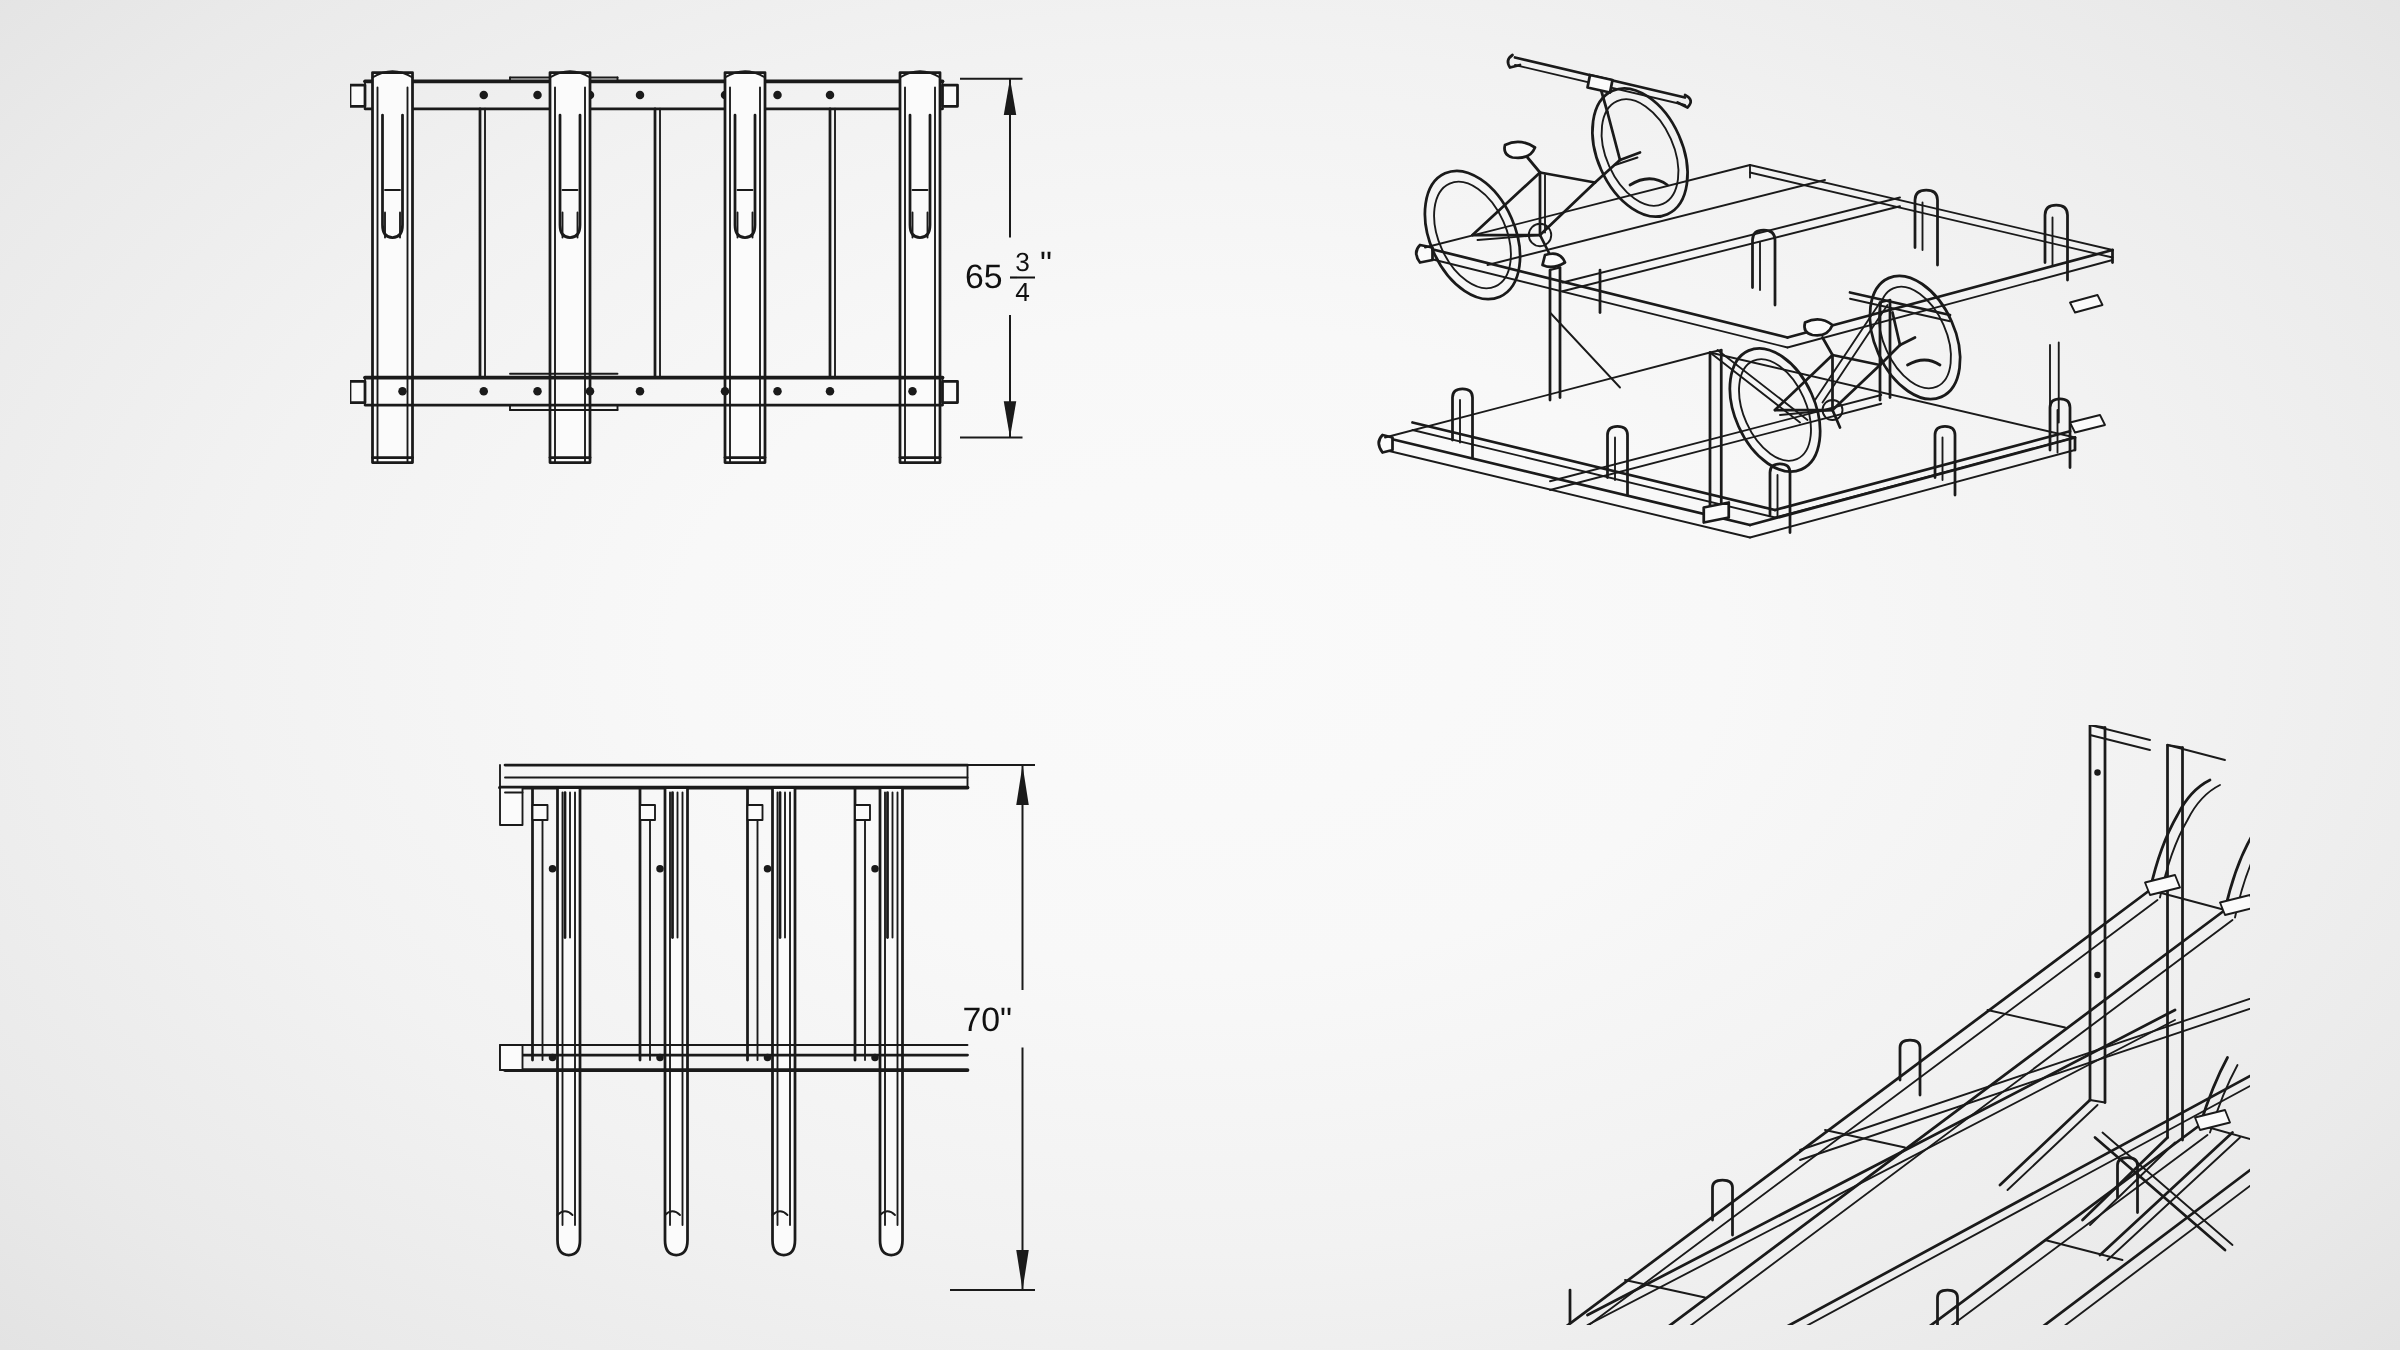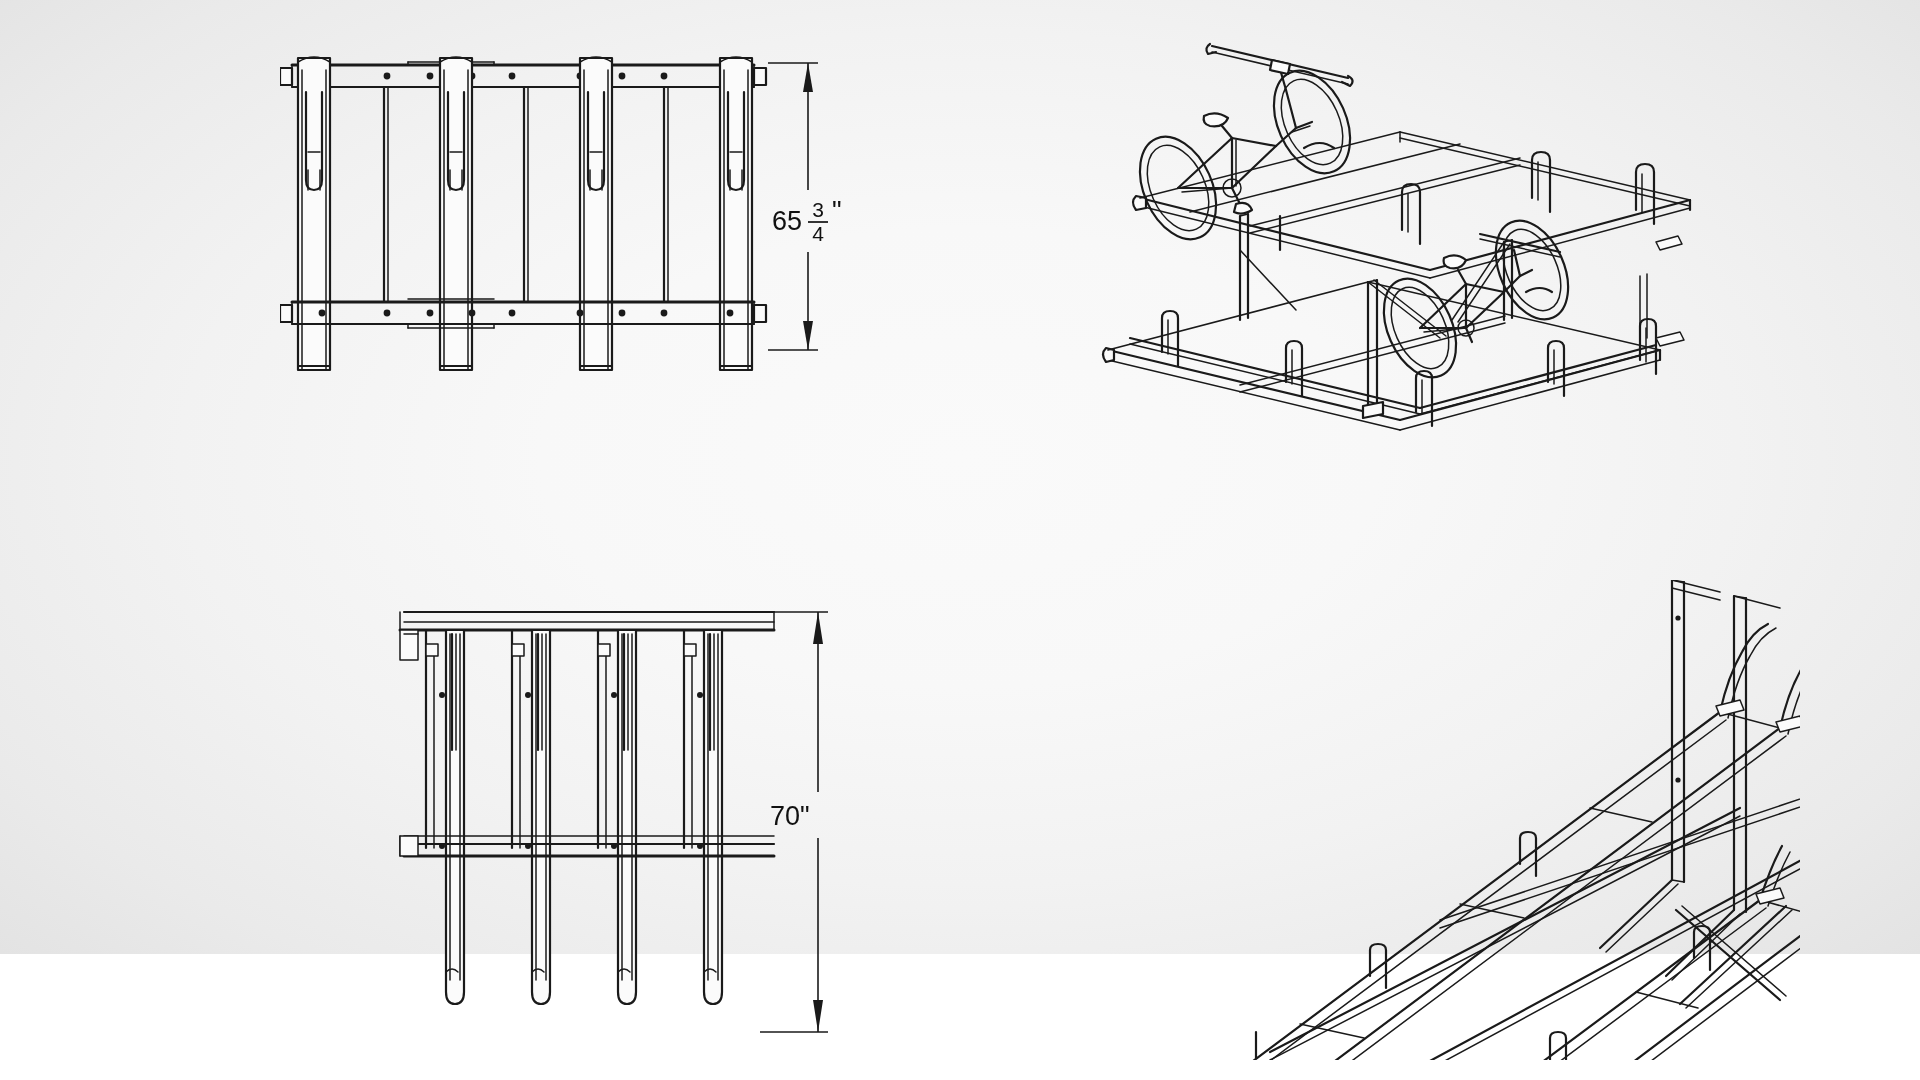--- a/index.html
+++ b/index.html
@@ -10,21 +10,21 @@
   }
   body {
     width: 1920px;
     height: 1080px;
     overflow: hidden;
     font-family: "Liberation Sans", sans-serif;
   }
   #sheet {
     position: relative;
     width: 1920px;
-    height: 954px;
+    height: 1080px;
     background:
       radial-gradient(ellipse 78% 86% at 50% 48%,
         #fafafa 0%,
         #f8f8f8 28%,
         #f2f2f2 52%,
         #eaeaea 74%,
         #e2e2e2 90%,
         #dedede 100%);
   }
   #sheet > svg {

